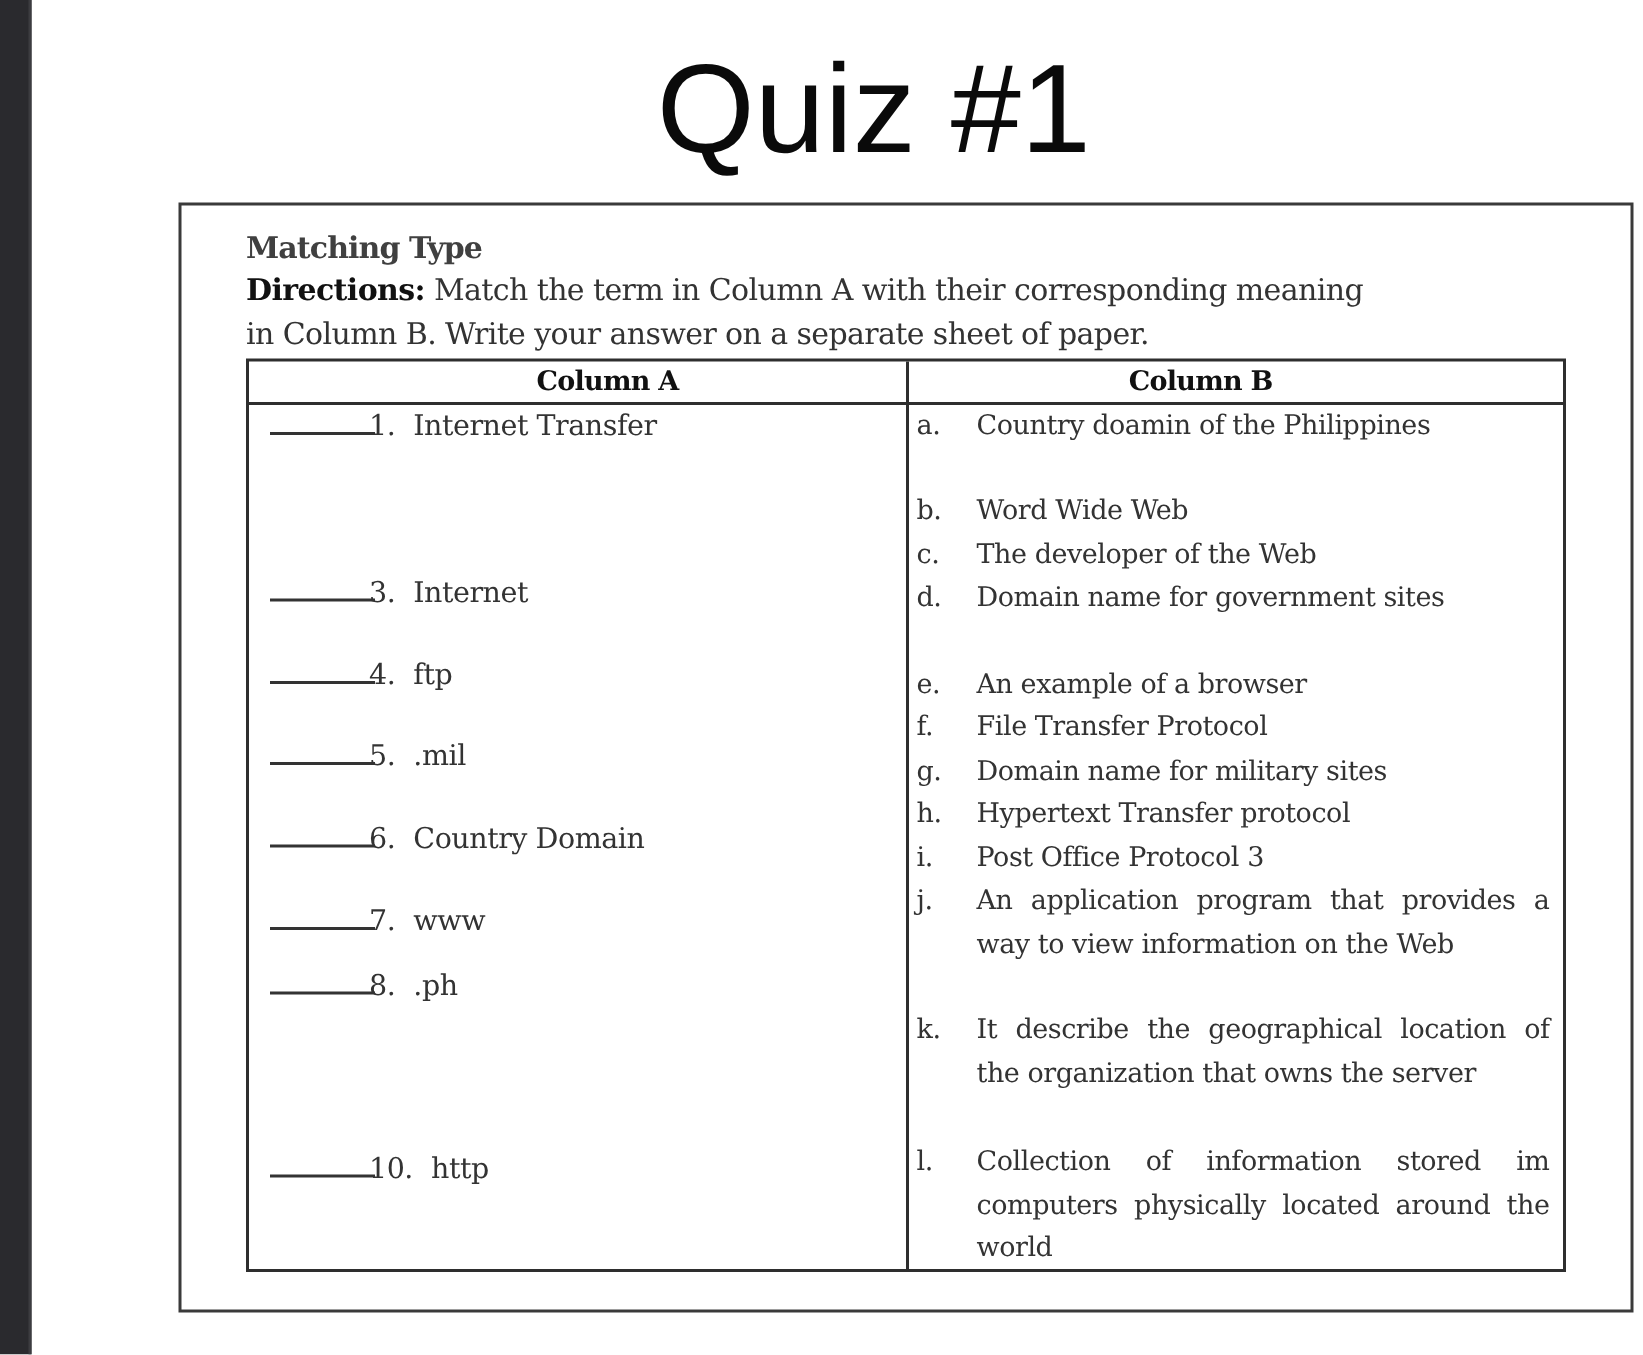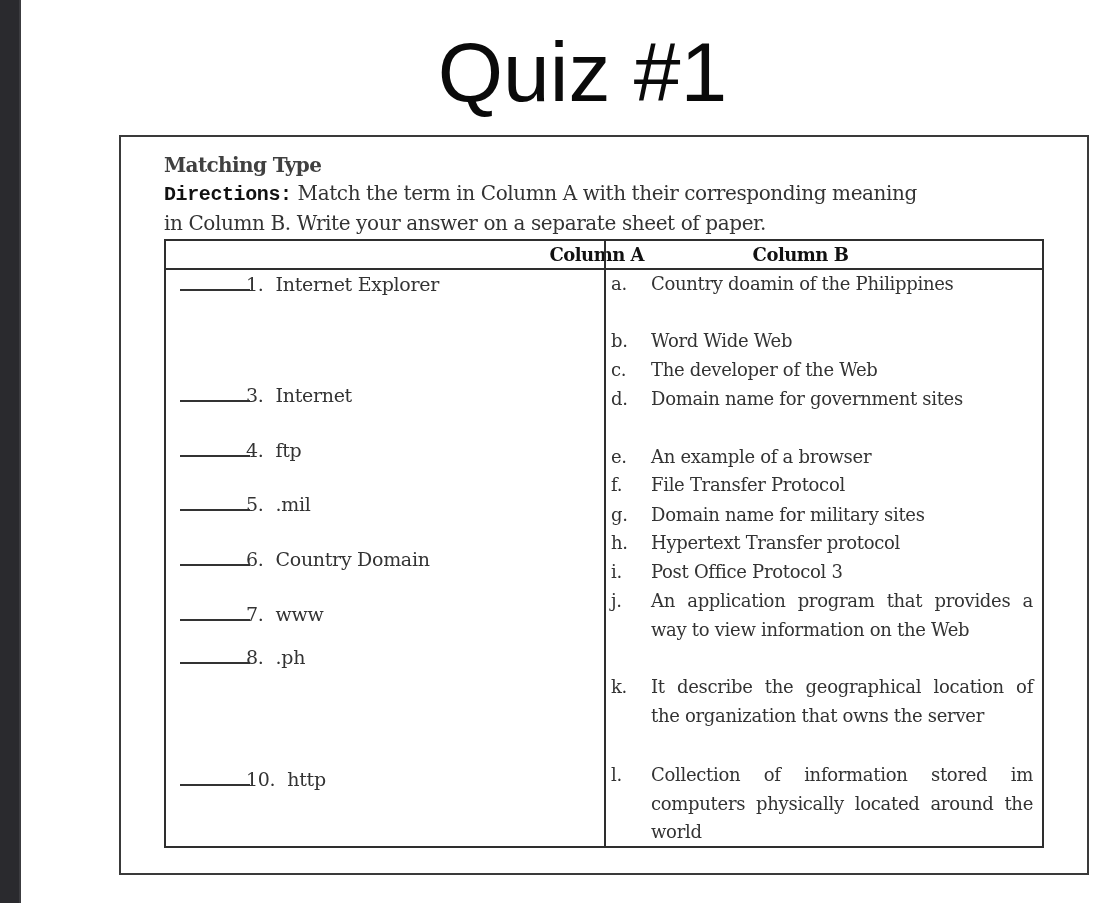--- a/index.html
+++ b/index.html
@@ -28,32 +28,32 @@
     .heading {
       position: absolute; left: 164px; top: 151px;
       font-family: "DejaVu Serif", serif; font-weight: bold;
       font-size: 20px; color: #404040; line-height: 28px; letter-spacing: -0.6px;
     }
     .directions {
       position: absolute; left: 164px; top: 179px; width: 885px;
       font-family: "DejaVu Serif", serif;
       font-size: 20px; color: #333; line-height: 29px; letter-spacing: -0.4px;
     }
-    .directions .lbl { font-weight: bold; color: #111; font-family: Liberation Mono, monospace; }
+    .directions .lbl { font-weight: bold; color: #111; }
     .directions .line2 { display: block; }
     .table {
       position: absolute; left: 164px; top: 239px; width: 880px; height: 609px;
       border: 2px solid #2e2e2e; box-sizing: border-box;
     }
     .hdr {
       position: absolute; top: 0; height: 27px; line-height: 27px;
       text-align: center; font-weight: bold; font-size: 18px; color: #111;
       font-family: "DejaVu Serif", serif; letter-spacing: -0.5px;
     }
-    .hdr-a { left: 0; width: 478px; text-align: right; }
+    .hdr-a { left: 0; width: 478px; }
     .hdr-b { left: 440px; width: 389px; }
     .hdr-line {
       position: absolute; left: 0; top: 27px; width: 100%; height: 2px; background: #2e2e2e;
     }
     .col-div {
       position: absolute; left: 438px; top: 0; width: 2px; height: 100%; background: #2e2e2e;
     }
     .a-item {
       position: absolute; left: 14px; height: 26px;
       font-size: 19px; color: #333; line-height: 26px; white-space: nowrap;
@@ -94,21 +94,21 @@
   <span class="line2">in Column B. Write your answer on a separate sheet of paper.</span>
 </div>
 
 <div class="table">
   <div class="hdr hdr-a">Column A</div>
   <div class="hdr hdr-b">Column B</div>
   <div class="hdr-line"></div>
   <div class="col-div"></div>
 
   <div class="a-item" style="top:30px">
-    <span class="blank"></span><span class="num">1.</span><span class="term">Internet Explorer</span>
+    <span class="blank"></span><span class="num">1.</span><span class="term">Internet Transfer</span>
   </div>
   <div class="a-item" style="top:141px">
     <span class="blank"></span><span class="num">3.</span><span class="term">Internet</span>
   </div>
   <div class="a-item" style="top:196px">
     <span class="blank"></span><span class="num">4.</span><span class="term">ftp</span>
   </div>
   <div class="a-item" style="top:250px">
     <span class="blank"></span><span class="num">5.</span><span class="term">.mil</span>
   </div>

